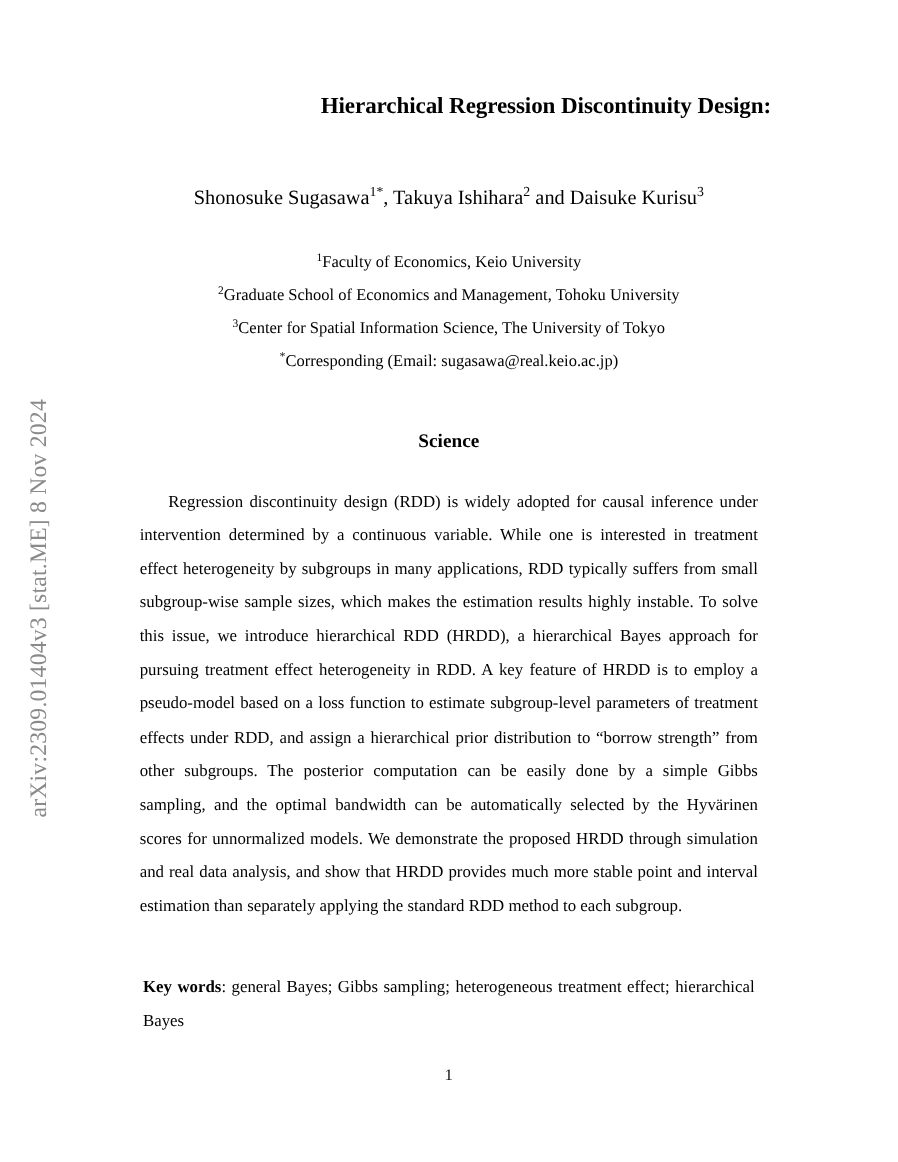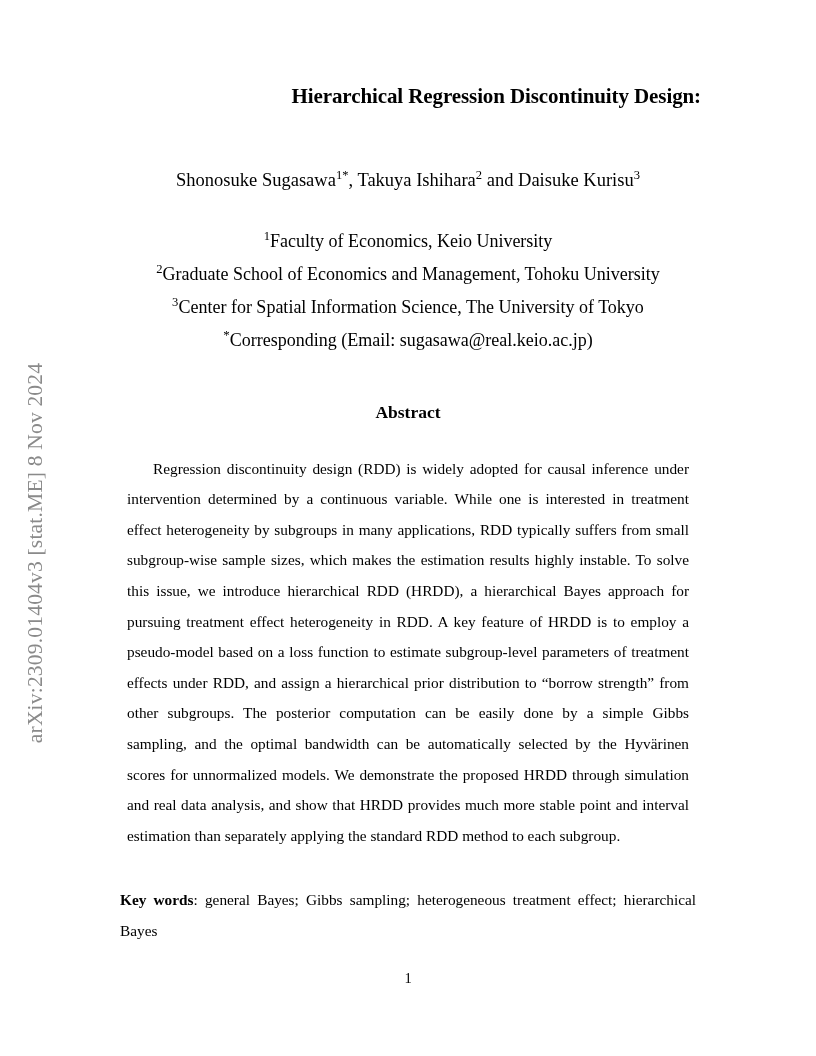--- a/index.html
+++ b/index.html
@@ -70,21 +70,21 @@
     font-size: 0.68em;
     vertical-align: super;
     line-height: 0;
   }
 
   .affiliations {
     padding-top: 22px;
     text-align: center;
   }
   .affil {
-    font-size: 18px;
+    font-size: 15px;
     line-height: 1;
     margin: 0;
     padding: 0 0 15px 0;
   }
   .affil sup {
     font-size: 0.7em;
     vertical-align: super;
     line-height: 0;
   }
   .affil.corresponding {
@@ -116,21 +116,21 @@
     margin: 12px;
     text-indent: 26px;
   }
 
   .keywords {
     padding-top: 17px;
     font-size: 15.3px;
     line-height: 2.0;
     text-align: justify;
   }
-  .keywords p { margin: 5px; }
+  .keywords p { margin: 15px; }
   .kw-label { font-weight: bold; }
 
   .page-number {
     position: absolute;
     left: 0;
     right: 0;
     top: 970px;
     text-align: center;
     font-size: 14.5px;
   }
@@ -152,21 +152,21 @@
 
     <p class="authors"><span>Shonosuke Sugasawa</span><sup>1*</sup><span>, </span><span>Takuya Ishihara</span><sup>2</sup><span> and </span><span>Daisuke Kurisu</span><sup>3</sup></p>
 
     <div class="affiliations">
       <p class="affil"><sup>1</sup><span>Faculty of Economics, Keio University</span></p>
       <p class="affil"><sup>2</sup><span>Graduate School of Economics and Management, Tohoku University</span></p>
       <p class="affil"><sup>3</sup><span>Center for Spatial Information Science, The University of Tokyo</span></p>
       <p class="affil corresponding"><span class="corr-star">*</span><span>Corresponding (Email: sugasawa@real.keio.ac.jp)</span></p>
     </div>
 
-    <h2 class="abstract-heading">Abstract</h2>
+    <h2 class="abstract-heading">Science</h2>
 
     <div class="abstract-body">
       <p>Regression discontinuity design (RDD) is widely adopted for causal inference under intervention determined by a continuous variable. While one is interested in treatment effect heterogeneity by subgroups in many applications, RDD typically suffers from small subgroup-wise sample sizes, which makes the estimation results highly instable. To solve this issue, we introduce hierarchical RDD (HRDD), a hierarchical Bayes approach for pursuing treatment effect heterogeneity in RDD. A key feature of HRDD is to employ a pseudo-model based on a loss function to estimate subgroup-level parameters of treatment effects under RDD, and assign a hierarchical prior distribution to “borrow strength” from other subgroups. The posterior computation can be easily done by a simple Gibbs sampling, and the optimal bandwidth can be automatically selected by the Hyvärinen scores for unnormalized models. We demonstrate the proposed HRDD through simulation and real data analysis, and show that HRDD provides much more stable point and interval estimation than separately applying the standard RDD method to each subgroup.</p>
     </div>
 
     <div class="keywords">
       <p><span class="kw-label">Key words</span><span>: general Bayes; Gibbs sampling; heterogeneous treatment effect; hierarchical Bayes</span></p>
     </div>
 
   </div>

